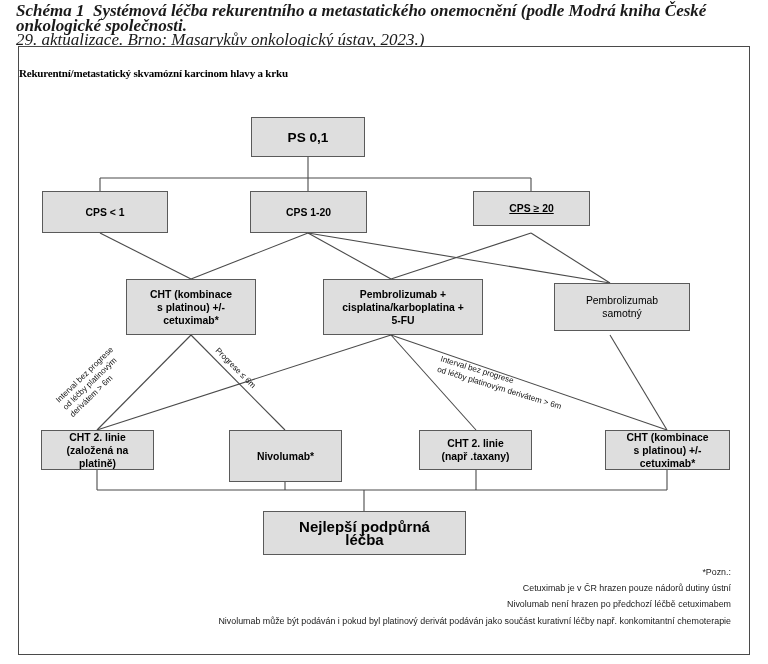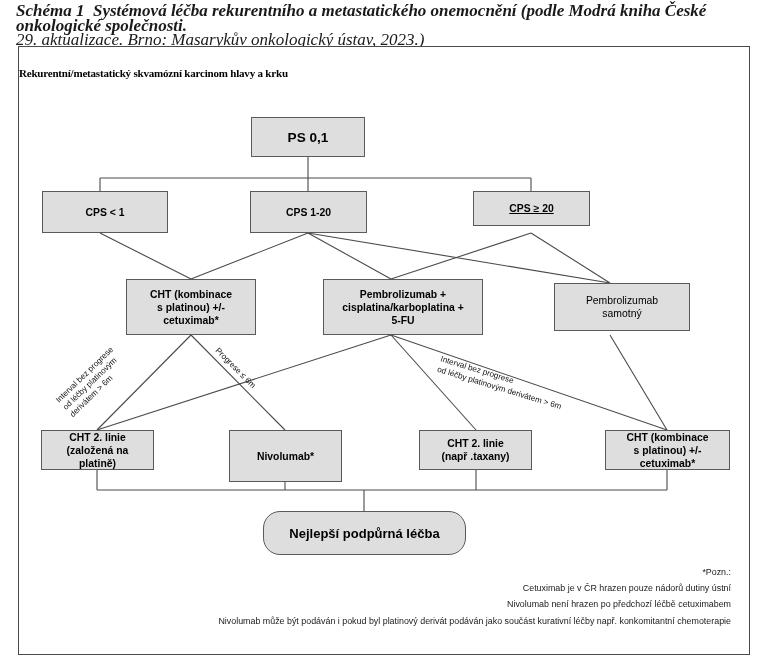--- a/index.html
+++ b/index.html
@@ -34,21 +34,21 @@
   
   .node{
     position:absolute;box-sizing:border-box;
     background:#dedede;border:1.1px solid #5a5a5a;
     display:flex;align-items:center;justify-content:center;
     text-align:center;color:#000;
     font-size:10.4px;line-height:13px;font-weight:bold;
     padding:2px 17px;z-index:3;
   }
   .node.big{font-size:13.6px;}
-  .node.final{font-size:13px;border-radius:17px;}
+  .node.final{font-size:15px;}
   .node.lt{font-weight:normal;}
   .node span{display:block;white-space:pre-line;}
   
   #notes{
     position:absolute;left:22px;top:517px;width:690px;
     font-size:8.9px;line-height:16.2px;color:#1a1a1a;
     font-weight:normal;
     text-align:right;
   }
   #notes div{white-space:pre;}

